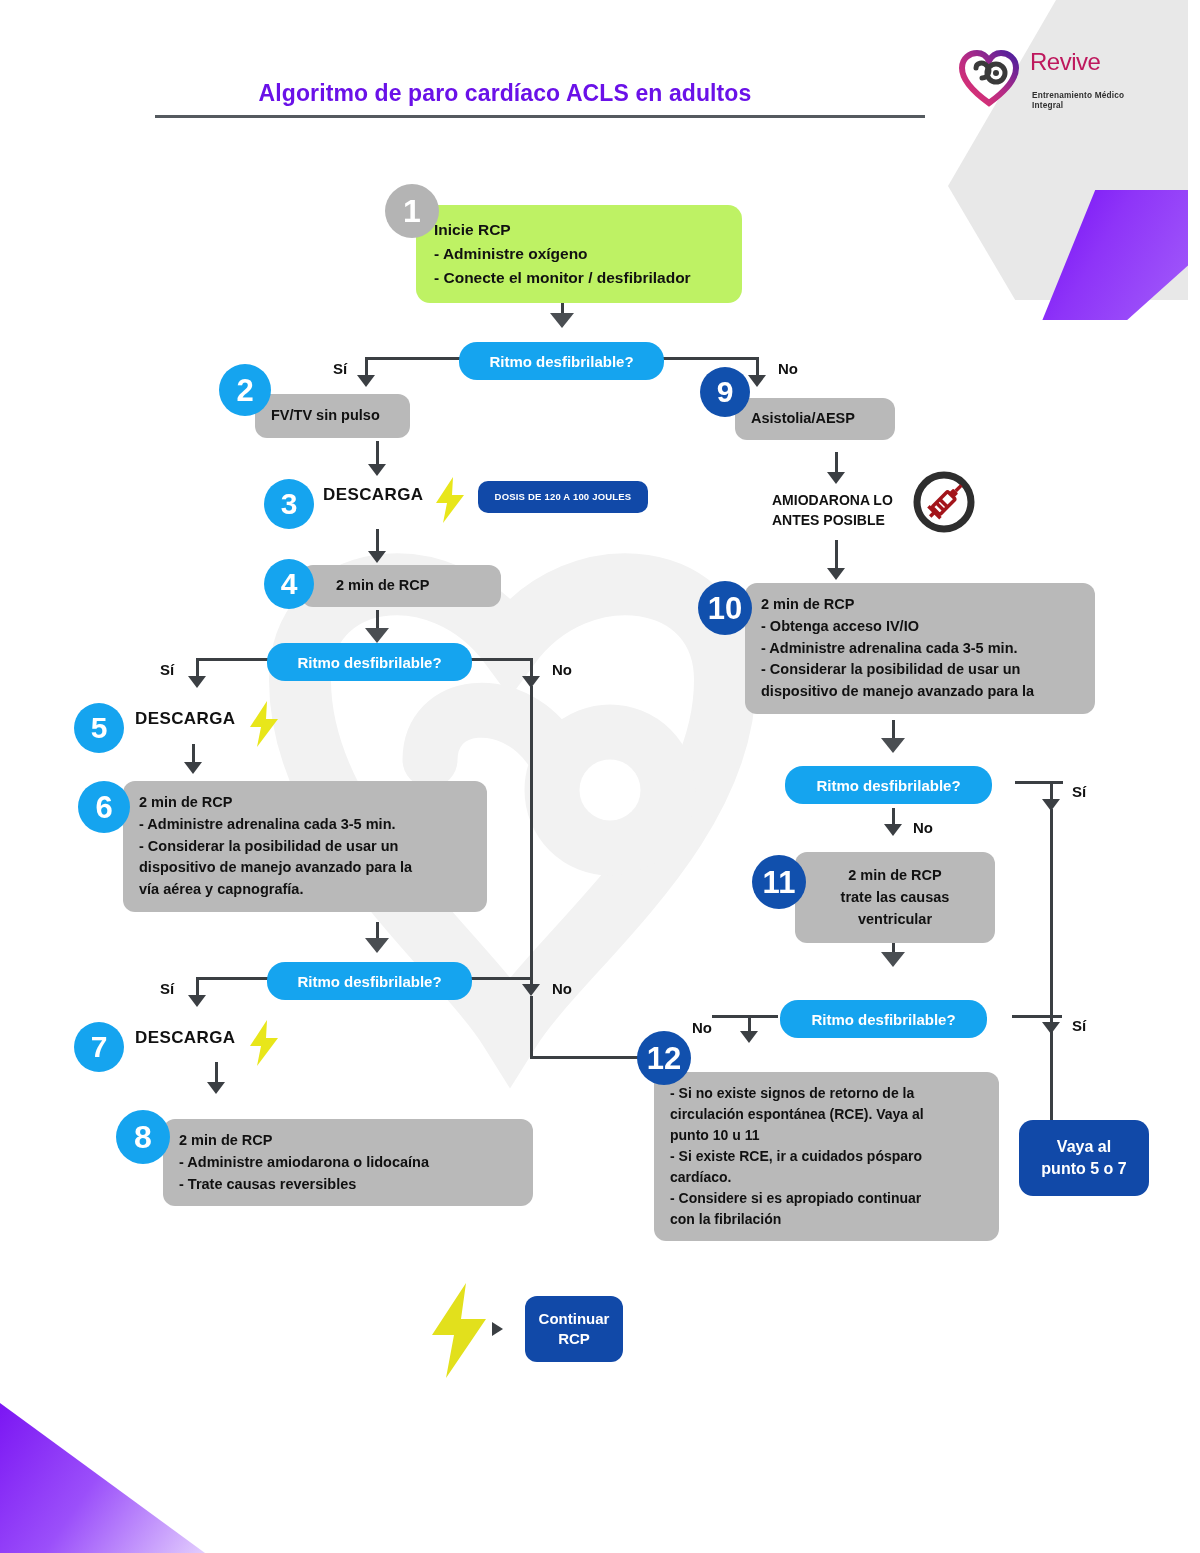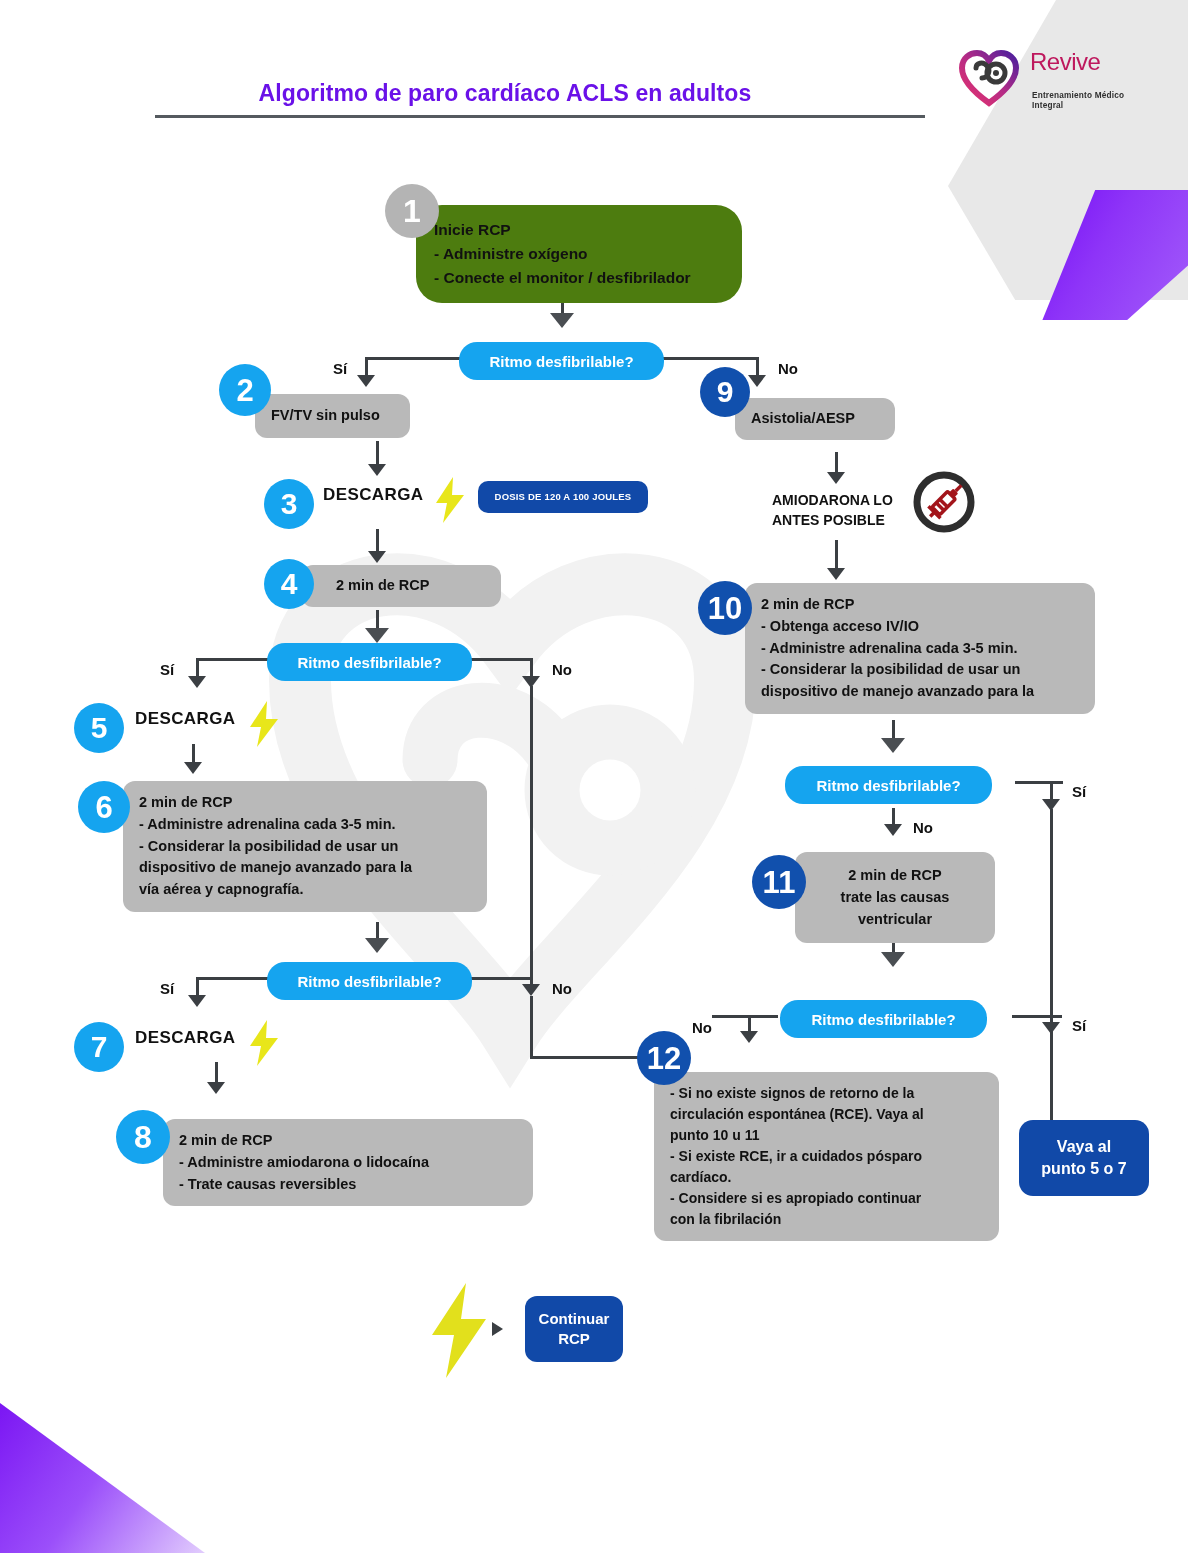--- a/index.html
+++ b/index.html
@@ -49,21 +49,21 @@
     position:absolute;left:72px;top:-2px;color:#be185d;font-size:24px;font-weight:normal;letter-spacing:-.5px;
   }
   .logo-sub{
     position:absolute;left:74px;top:40px;color:#2f2f2f;font-size:8.5px;font-weight:bold;letter-spacing:.2px;
     transform:scaleX(.97);transform-origin:left center;
   }
 
   
   .node{position:absolute;z-index:4;box-sizing:border-box;}
   .box-yellow{
-    background:#4d7c0f;border-radius:26px;color:#111;
+    background:#bef264;border-radius:14px;color:#111;
     font-size:15.5px;font-weight:bold;line-height:1.55;padding:13px 16px 13px 18px;
   }
   .box-gray{
     background:#b9b9b9;border-radius:12px;color:#111;
     font-size:14.5px;font-weight:bold;line-height:1.5;padding:11px 14px 11px 16px;
   }
   .pill-blue{
     background:#15a4ef;border-radius:18px;color:#ffffff;
     font-size:15px;font-weight:bold;text-align:center;
     display:flex;align-items:center;justify-content:center;

